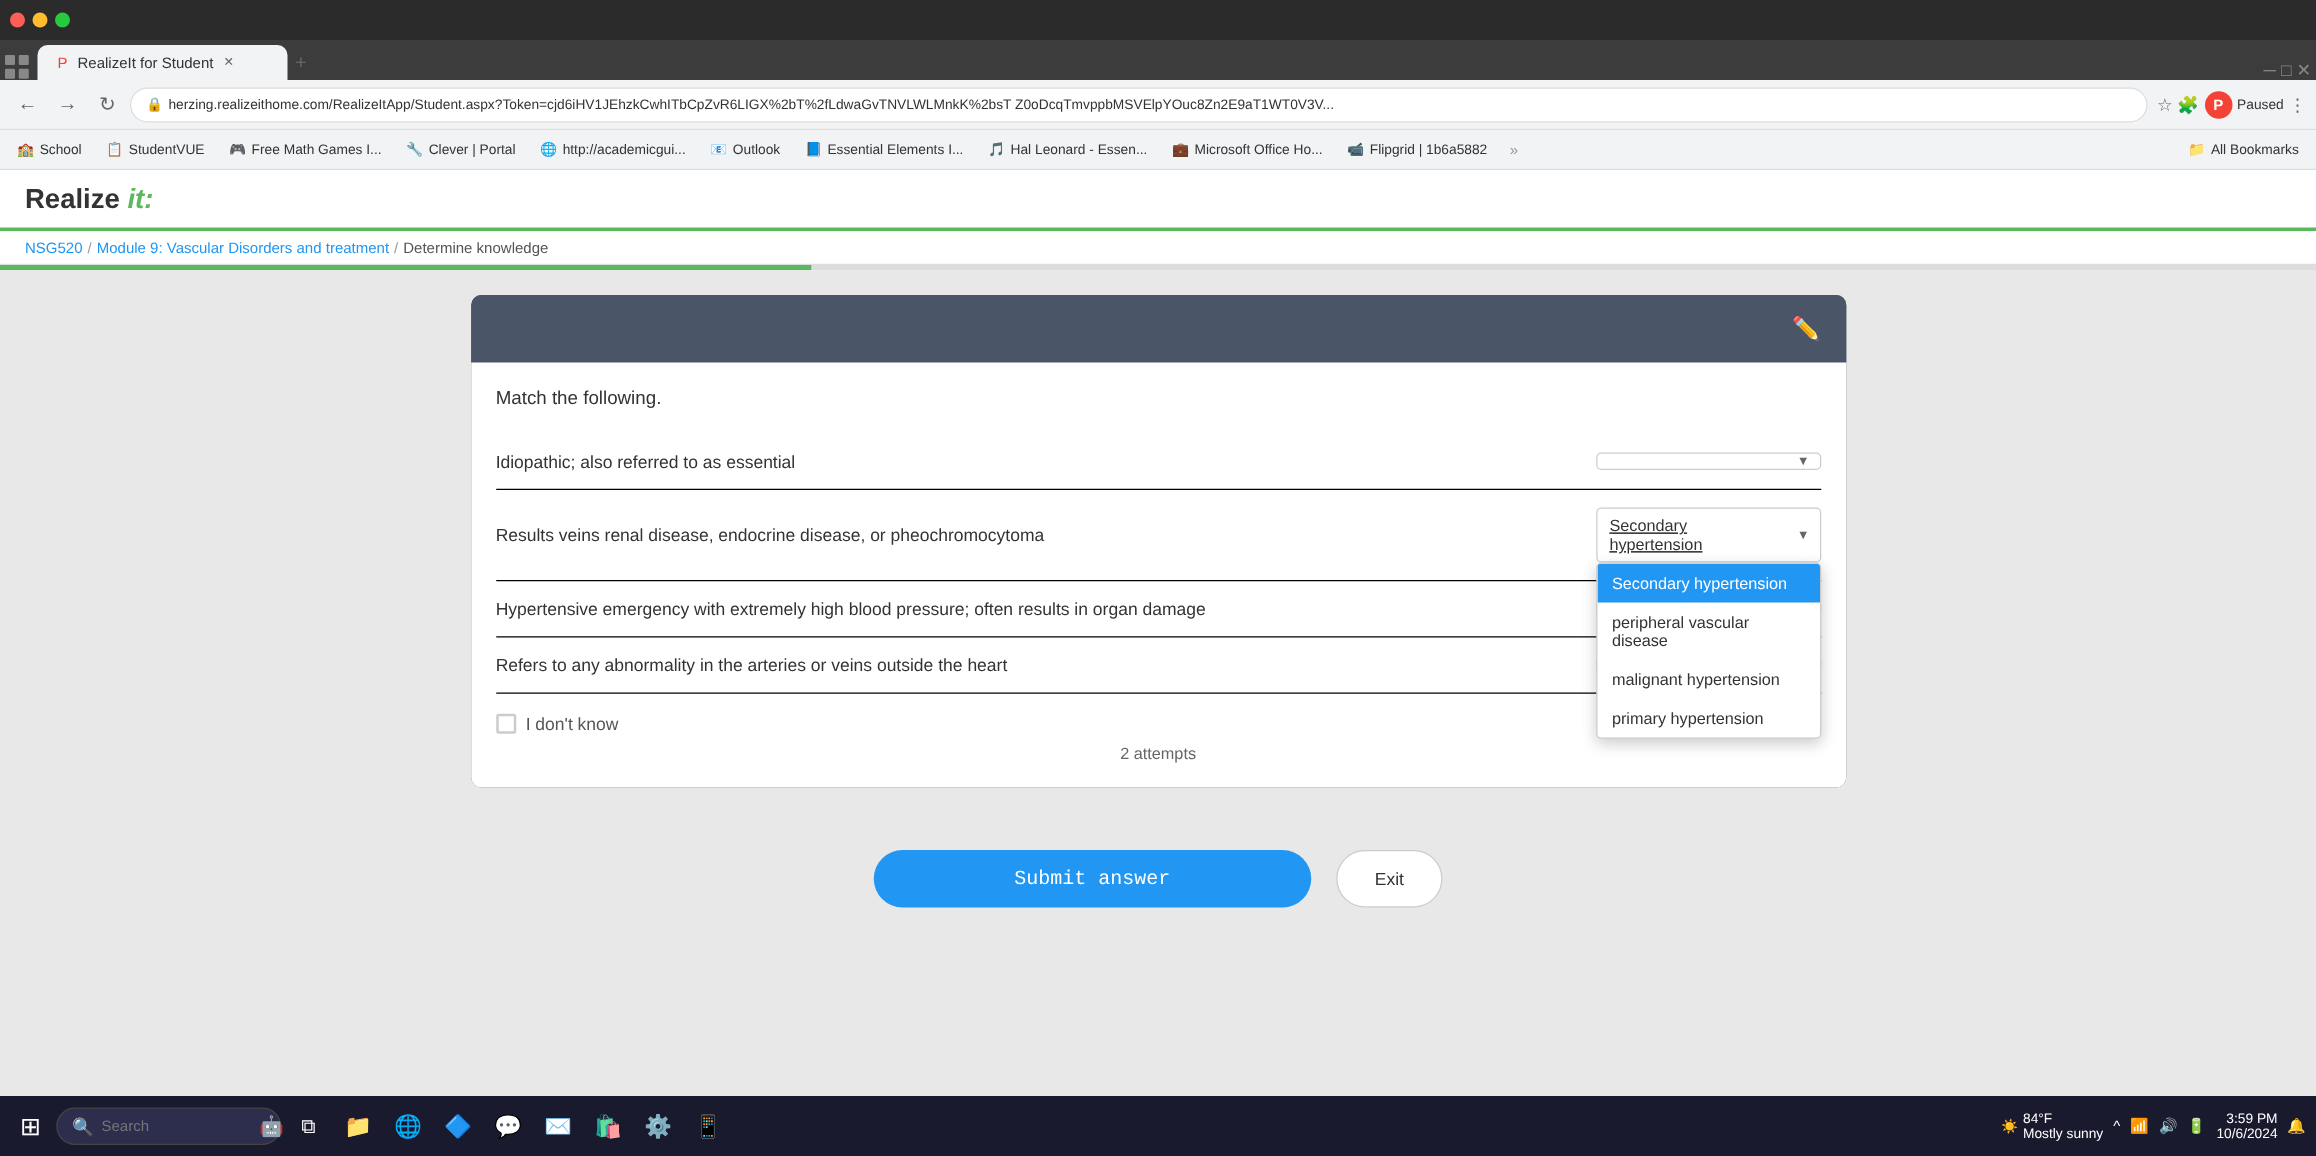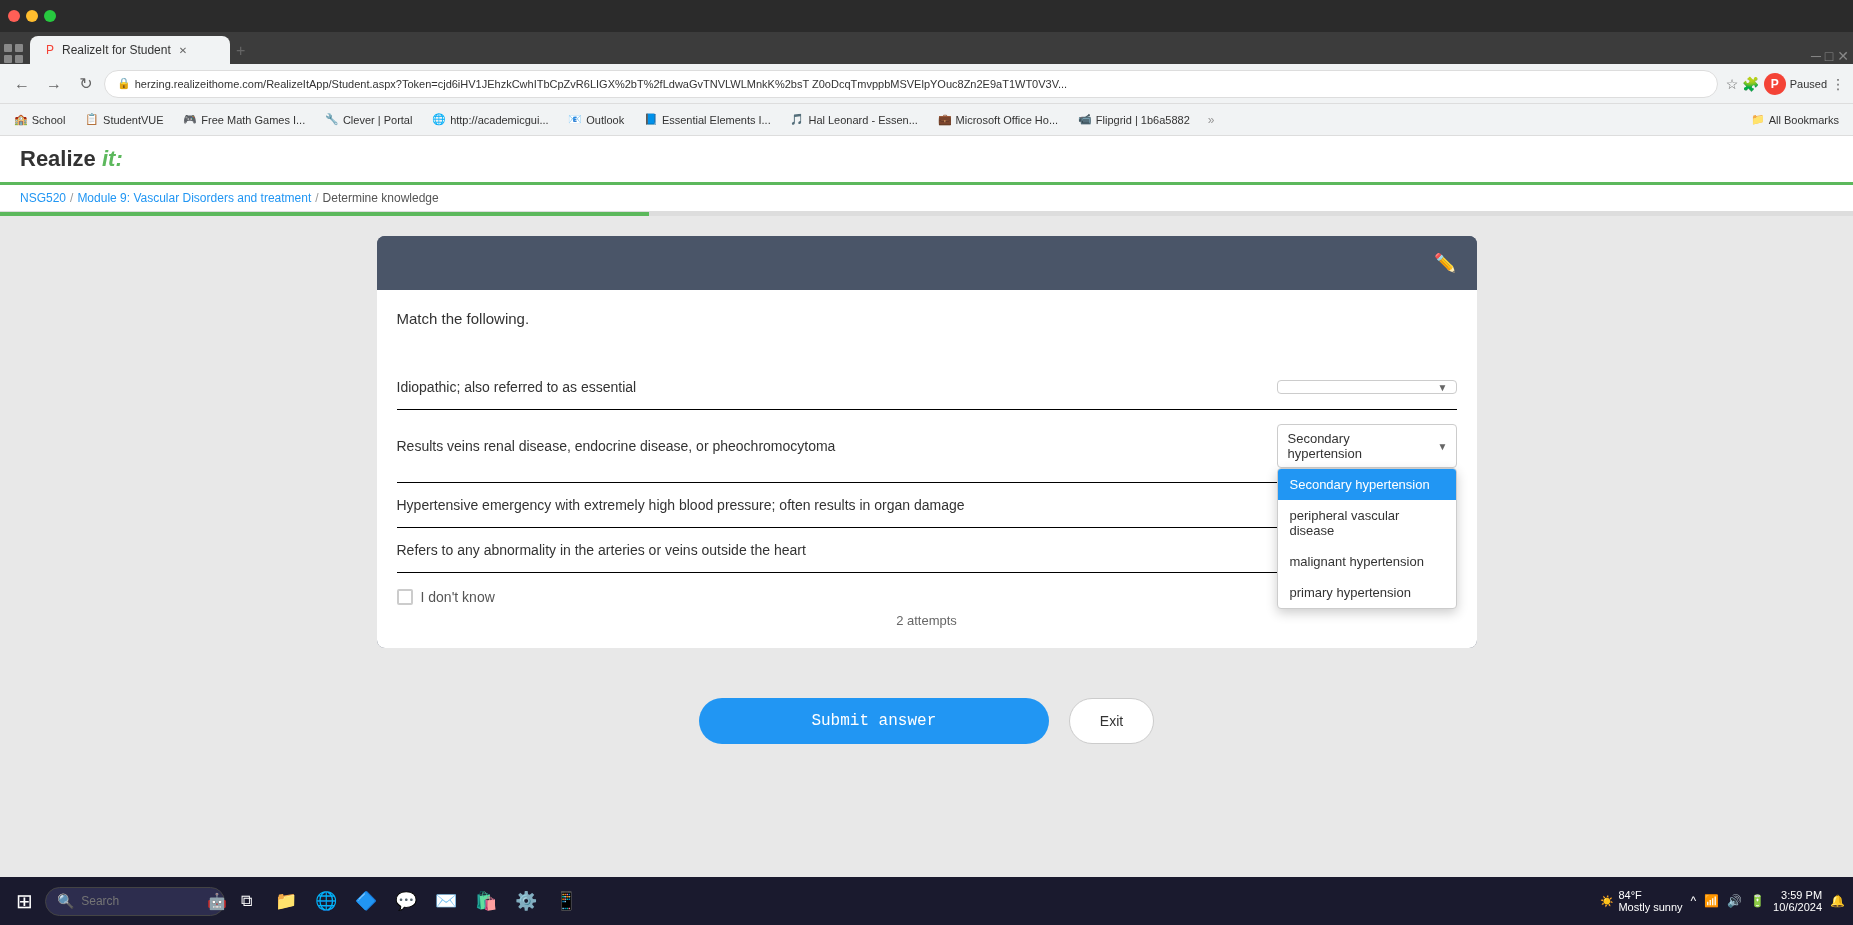--- a/index.html
+++ b/index.html
@@ -195,21 +195,21 @@
       background: white;
       padding: 20px;
       border-radius: 0 0 8px 8px;
       position: relative;
     }
 
     .match-instruction {
       font-size: 15px;
       font-weight: normal;
       color: #333;
-      margin-bottom: 38px;
+      margin-bottom: 20px;
     }
 
     .match-row {
       display: flex;
       align-items: center;
       justify-content: space-between;
       padding: 14px 0;
       border-bottom: 1px solid #000000;
       position: relative;
     }
@@ -221,20 +221,21 @@
     .match-text {
       font-size: 14px;
       color: #333;
       flex: 1;
       padding-right: 20px;
     }
 
     .match-dropdown {
       position: relative;
       min-width: 180px;
+      text-decoration: underline;
     }
 
     .dropdown-shown {
       background: white;
       border: 1px solid #ccc;
       border-radius: 4px;
       padding: 6px 28px 6px 10px;
       font-size: 13px;
       color: #333;
       cursor: pointer;

